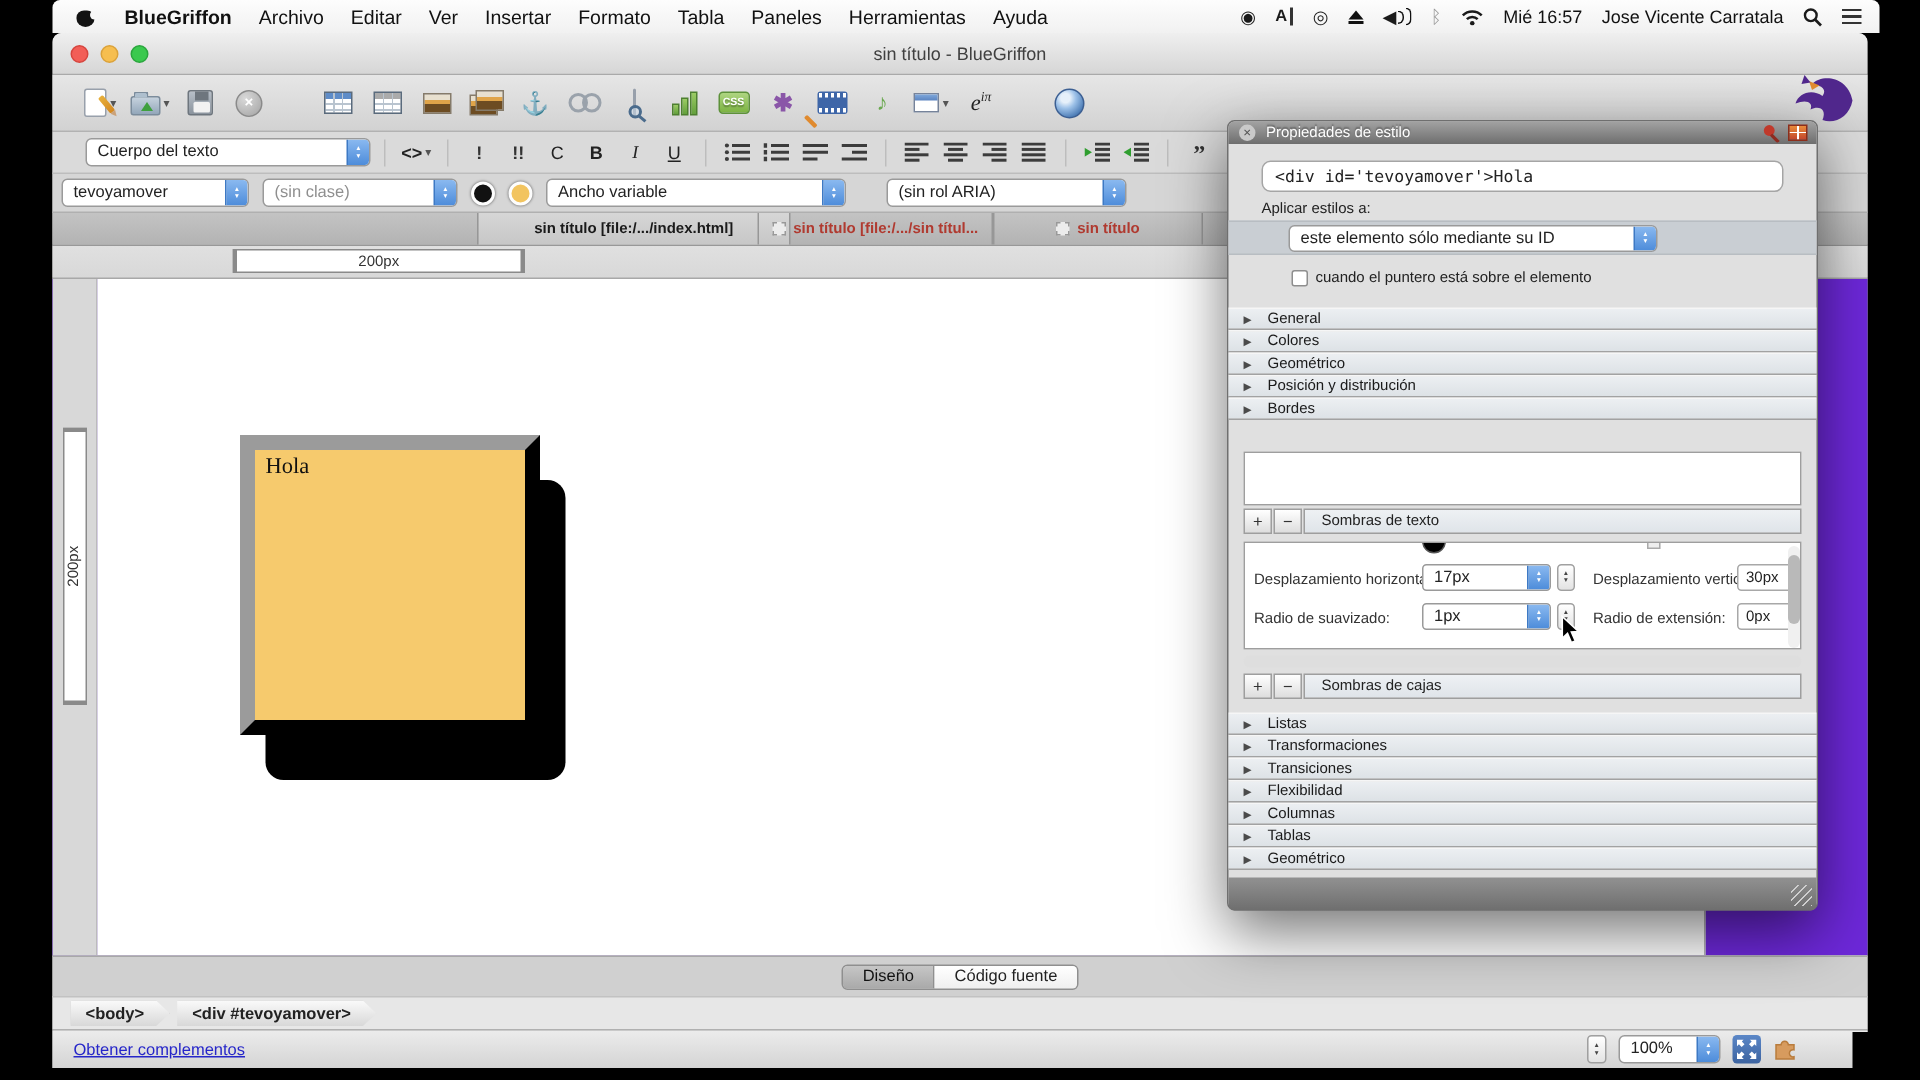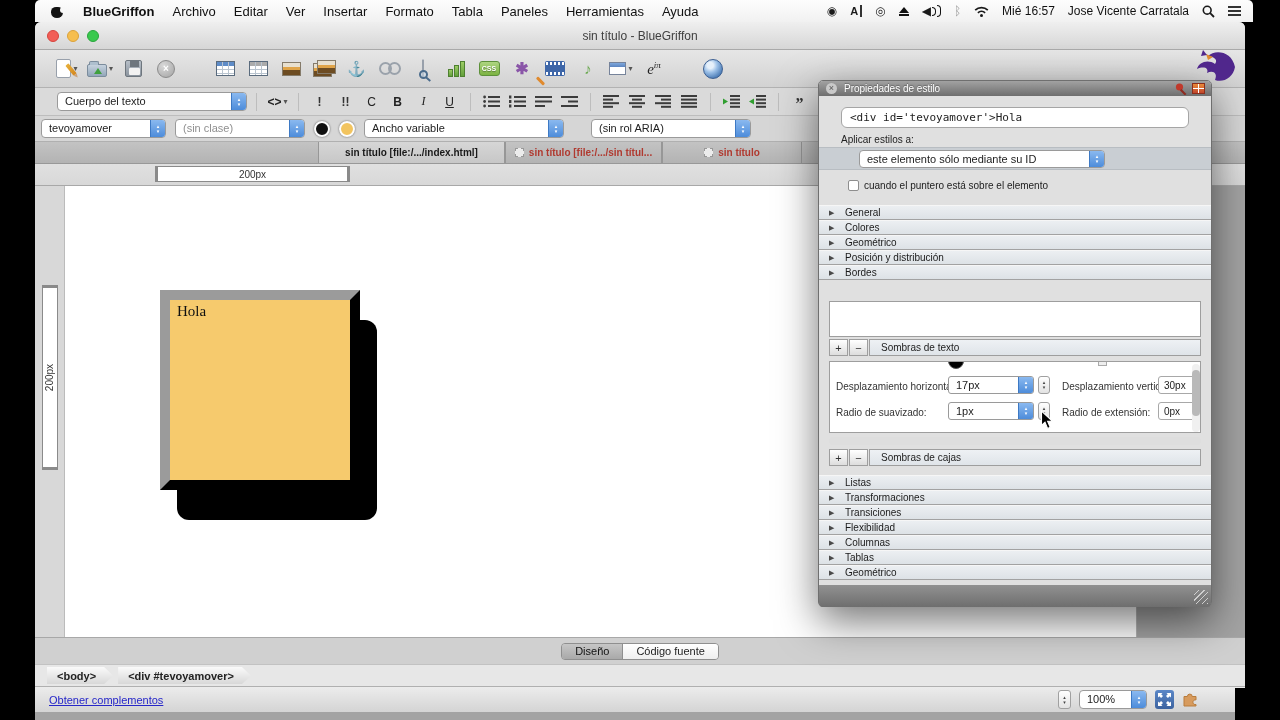--- a/index.html
+++ b/index.html
@@ -103,21 +103,21 @@
 .tab{position:absolute;top:0;height:21px;display:flex;align-items:center;justify-content:center;gap:5px;border-left:1px solid #979797;border-right:1px solid #979797;padding:0 6px;white-space:nowrap;overflow:hidden}
 .tab-active{background:linear-gradient(#d6d6d6,#c7c7c7);color:#1a1a1a}
 .tab-mod{color:#b03a30}
 .dashed{width:9px;height:9px;border:1px dashed #999;background:#ececec;flex:0 0 auto}
 
 
 .rulerbar{height:22px;background:linear-gradient(#e0e0e0,#d8d8d8);border-bottom:1px solid #a8a8a8;position:relative}
 .hmeasure{position:absolute;left:120px;top:2px;width:195px;height:16px;background:#fff;border:1px solid #8a8a8a;border-left:3px solid #8a8a8a;border-right:3px solid #8a8a8a;display:flex;align-items:center;justify-content:center;font-size:10px;color:#333}
 
 
-.content{position:absolute;left:0;top:164px;width:1210px;height:534px;background:#a3a3a3;overflow:hidden}
+.content{position:absolute;left:0;top:164px;width:1210px;height:451px;background:#6d28d9;overflow:hidden}
 .gutter{position:absolute;left:0;top:0;width:30px;height:451px;background:#d8d8d8;border-right:1px solid #bbb}
 .vmeasure{position:absolute;left:7px;top:99px;width:16px;height:185px;background:#fff;border:1px solid #8a8a8a;border-top:3px solid #8a8a8a;border-bottom:3px solid #8a8a8a;display:flex;align-items:center;justify-content:center}
 .vmeasure span{transform:rotate(-90deg);font-size:10px;color:#333;white-space:nowrap}
 .canvas{position:absolute;left:30px;top:0;width:1072px;height:451px;background:#fff;border-right:1px solid #b5b5b5}
 .shadowbox{position:absolute;left:112px;top:134px;width:200px;height:200px;background:#000;border-radius:12px}
 .holabox{position:absolute;left:95px;top:104px;width:200px;height:200px;border:10px solid;border-color:#9b9b9b #000 #000 #9b9b9b;background:#f6ca6d}
 .holabox span{font-family:"Liberation Serif",serif;font-size:15px;color:#111;display:block;margin:3px 7px}
 
 
 .viewbar{position:absolute;left:0;top:615px;width:1210px;height:27px;background:#d0d0d0;border-top:1px solid #a8a8a8;display:flex;align-items:center;justify-content:center}
@@ -139,21 +139,21 @@
 .panel{position:absolute;left:783px;top:58px;width:394px;height:527px;background:#e0e0e0;border:1px solid #6f6f6f;border-radius:5px;box-shadow:0 14px 40px rgba(0,0,0,.55);z-index:50;font-size:10px;color:#222}
 .p-header{position:absolute;left:0;top:0;width:100%;height:15px;background:linear-gradient(#a2a2a2,#6e6e6e);border-radius:4px 4px 0 0;display:flex;align-items:center;color:#fff}
 .p-close{width:11px;height:11px;border-radius:50%;background:#c9c9c9;color:#555;font-size:9px;line-height:11px;text-align:center;margin:0 7px;flex:0 0 auto}
 .p-title{font-weight:normal;font-size:10px;text-shadow:0 -1px 1px rgba(0,0,0,.35)}
 .p-pin{margin-left:auto;margin-right:4px;display:flex;align-items:center}
 .p-dock{width:13px;height:11px;margin-right:6px;border:1px solid #8c2e1b;background:linear-gradient(90deg,transparent 0 5px,#fff 5px 6px,transparent 6px),linear-gradient(transparent 0 4px,#fff 4px 5px,transparent 5px),linear-gradient(#e98b39,#c2452c)}
 .p-selector{position:absolute;left:22px;top:26px;width:348px;height:21px;background:#fff;border:1px solid #a5a5a5;border-radius:6px;font-family:"DejaVu Sans Mono",monospace;font-size:11px;padding:3px 8px;white-space:nowrap;overflow:hidden}
 .p-applylabel{position:absolute;left:22px;top:53px}
 .p-strip{position:absolute;left:0;top:66px;width:100%;height:23px;background:#c9ced3;border-top:1px solid #b8bdc2;border-bottom:1px solid #b8bdc2;display:flex;align-items:center;padding-left:40px}
 .p-strip .combo{width:246px;height:18px}
-.p-hover{position:absolute;left:29px;top:99px;display:flex;align-items:flex-end;gap:5px}
+.p-hover{position:absolute;left:42px;top:99px;display:flex;align-items:flex-end;gap:5px}
 .checkbox{width:11px;height:11px;background:#fff;border:1px solid #8e8e8e;border-radius:2px}
 .acc{position:absolute;left:0;width:100%;height:15px;background:linear-gradient(#eceff2,#dde2e6);border-top:1px solid #f6f6f6;border-bottom:1px solid #a2a2a2;display:flex;align-items:center;padding-left:10px;gap:7px;color:#1a1a1a}
 .acc .tri{font-size:7px;color:#4a4a4a;width:9px}
 .listbox{position:absolute;left:10px;top:220px;width:372px;height:36px;background:#fff;border:1px solid #9e9e9e}
 .shadowrow{position:absolute;left:10px;width:372px;height:17px;display:flex}
 .sbtn{width:19px;height:17px;border:1px solid #9e9e9e;background:linear-gradient(#fff,#ddd);display:flex;align-items:center;justify-content:center;font-size:11px;color:#333;margin-right:1px;flex:0 0 auto}
 .sbar{flex:1;border:1px solid #9e9e9e;background:linear-gradient(#eef1f4,#dfe4e9);display:flex;align-items:center;padding-left:11px}
 .subpanel{position:absolute;left:10px;top:280px;width:372px;height:72px;background:#fff;border:1px solid #9e9e9e;overflow:hidden}
 .halfdot{position:absolute;left:118px;top:-9px;width:16px;height:16px;border-radius:50%;background:#000;border:1px solid #555}
 .graysq{position:absolute;left:268px;top:-5px;width:9px;height:9px;border:1px solid #aaa;background:#eee}
@@ -445,21 +445,21 @@
     <span class="combo" style="width:160px;margin-left:18px">
       <span class="cval">(sin rol ARIA)</span>
       <span class="cap">
           <span>▴</span>
           <span>▾</span>
         </span>
     </span>
   </div>
 
   <div class="tabbar">
-    <span class="tab tab-active" style="left:283px;width:187px">
+    <span class="tab tab-active" style="left:283px;width:209px">
         <span>sin título [file:/.../index.html]</span>
       </span>
     <span class="tab tab-mod" style="left:470px;width:157px">
         <span class="dashed"></span>
         <span>sin título [file:/.../sin títul...</span>
       </span>
     <span class="tab tab-mod" style="left:627px;width:140px">
         <span class="dashed"></span>
         <span>sin título</span>
       </span>

